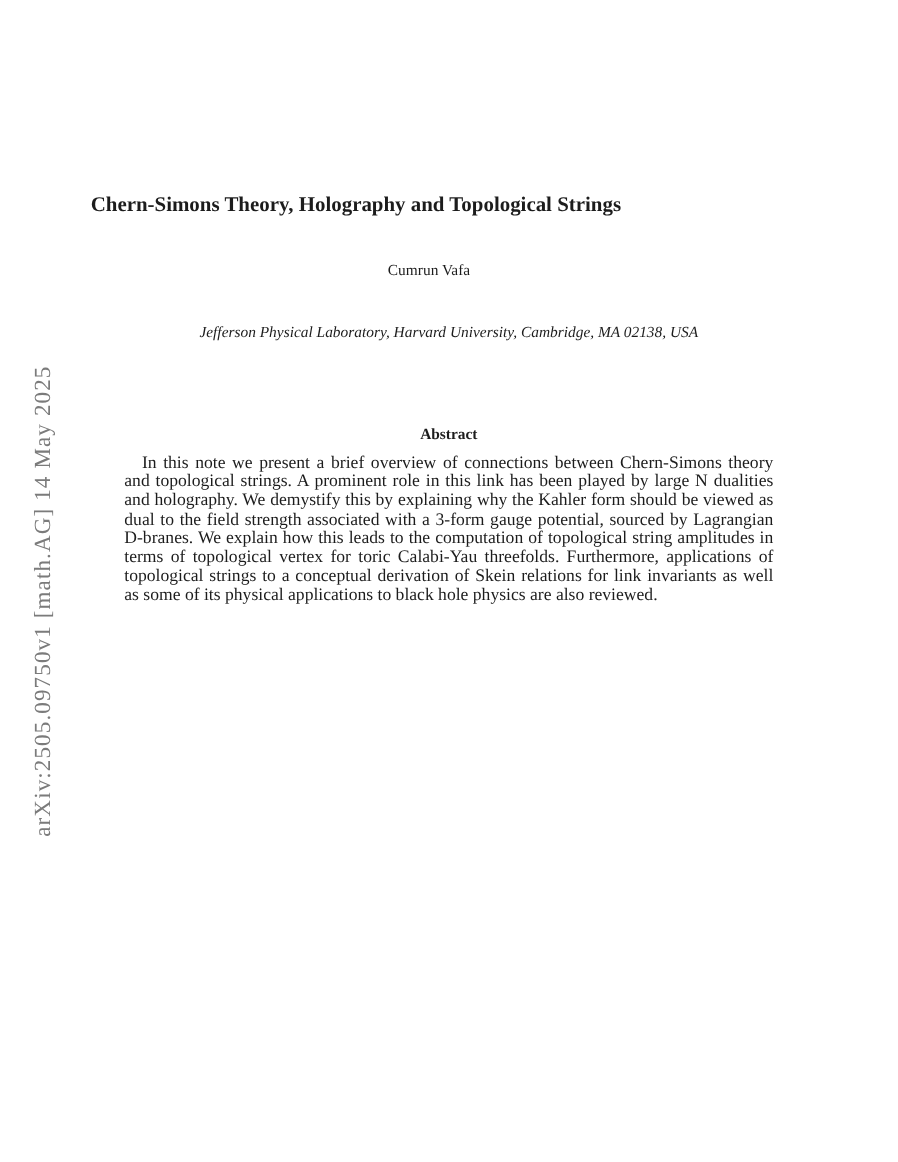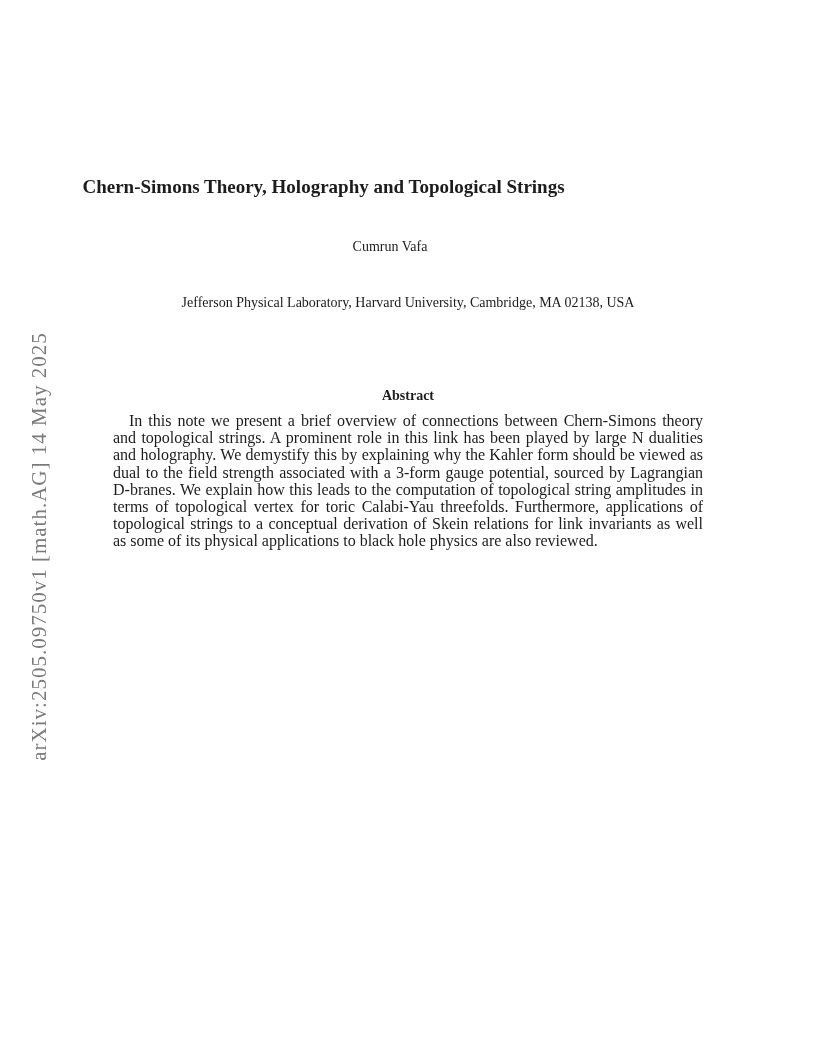--- a/index.html
+++ b/index.html
@@ -50,20 +50,21 @@
     text-align: center;
     font-size: 14px;
   }
   .paper-affiliation {
     position: absolute;
     top: 295px;
     left: 0;
     width: 816px;
     text-align: center;
     font-size: 14px;
+    font-style: italic;
   }
   .abstract-heading {
     position: absolute;
     top: 388px;
     left: 0;
     width: 816px;
     text-align: center;
     font-size: 14px;
     font-weight: bold;
   }

